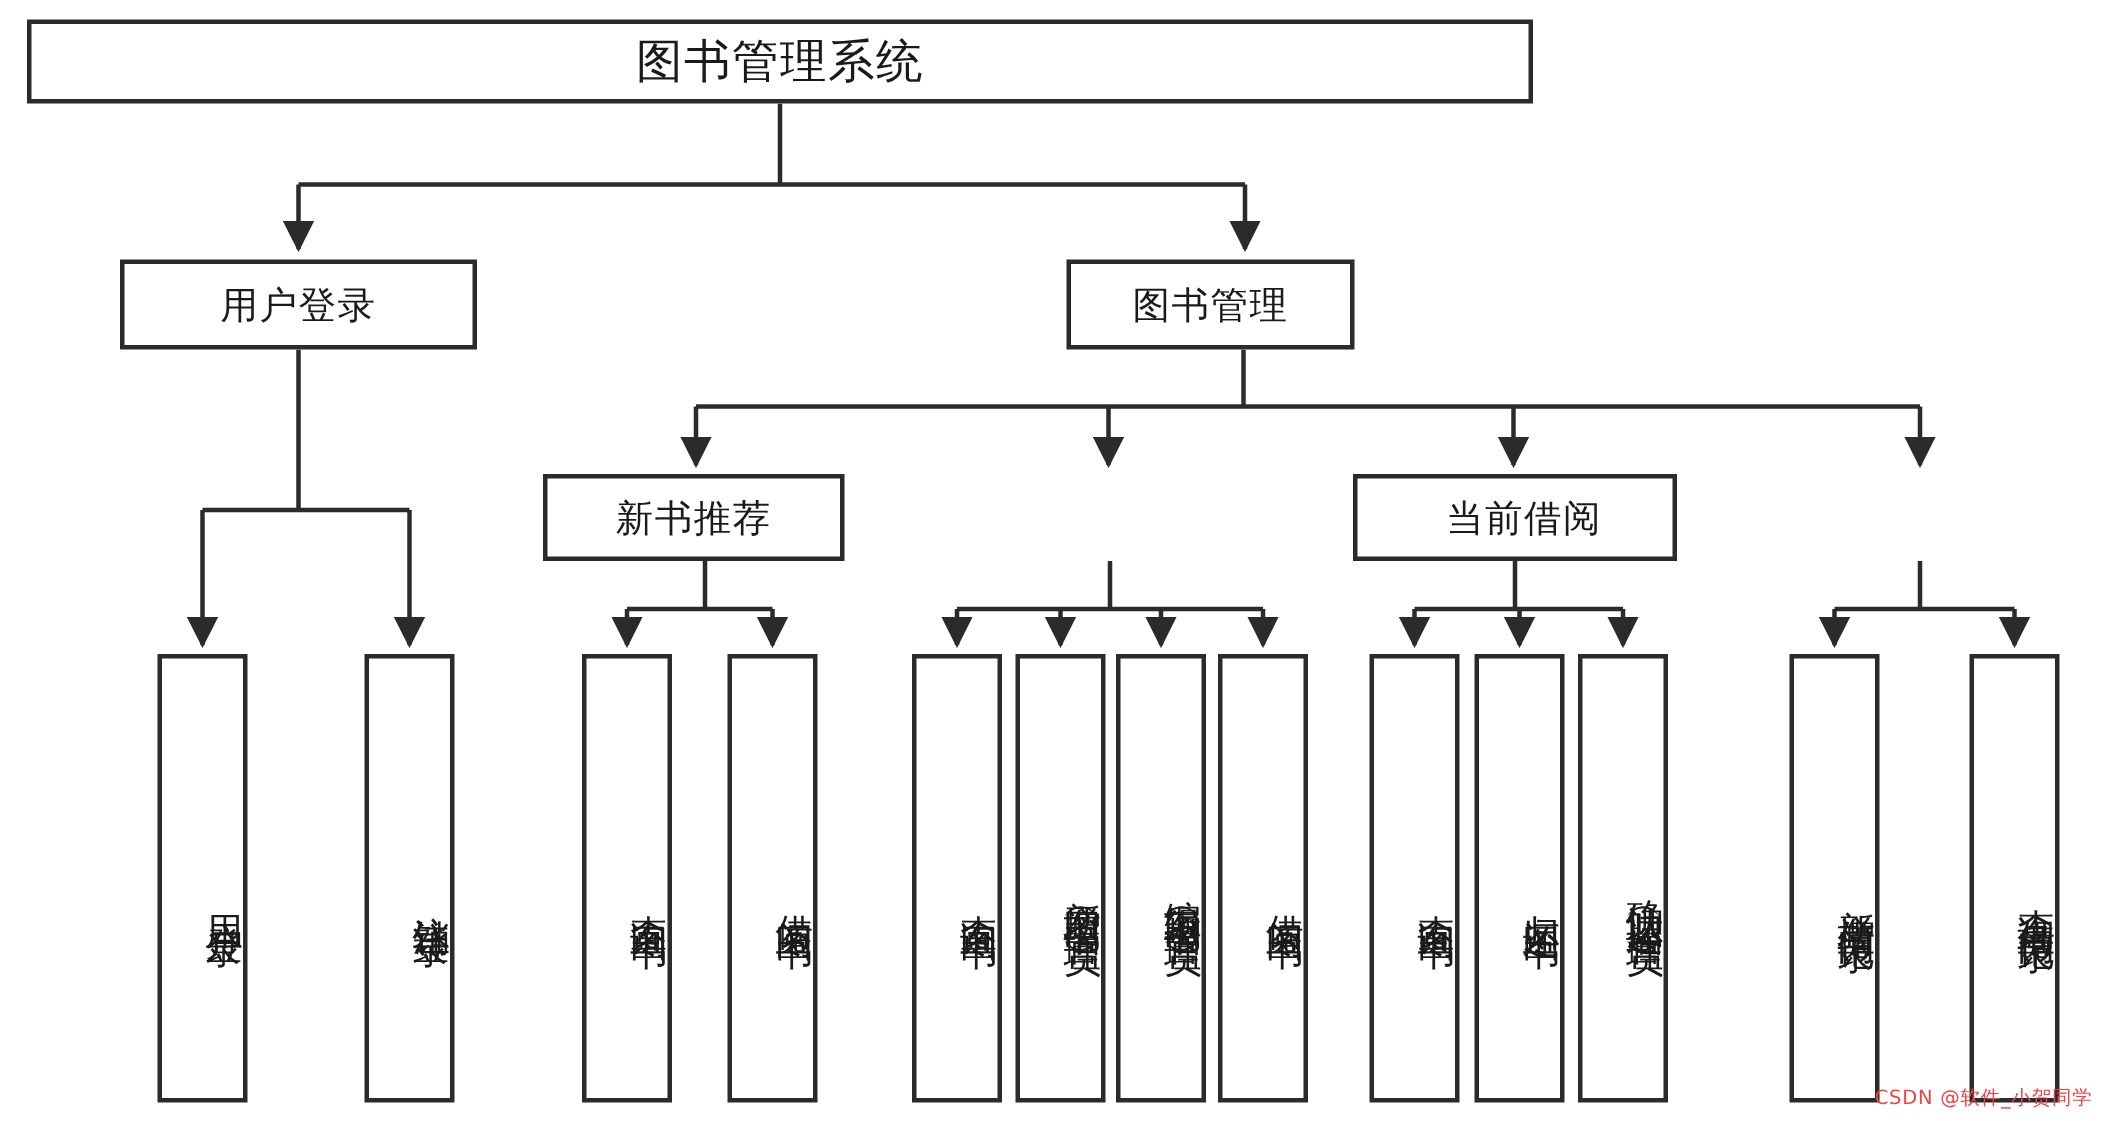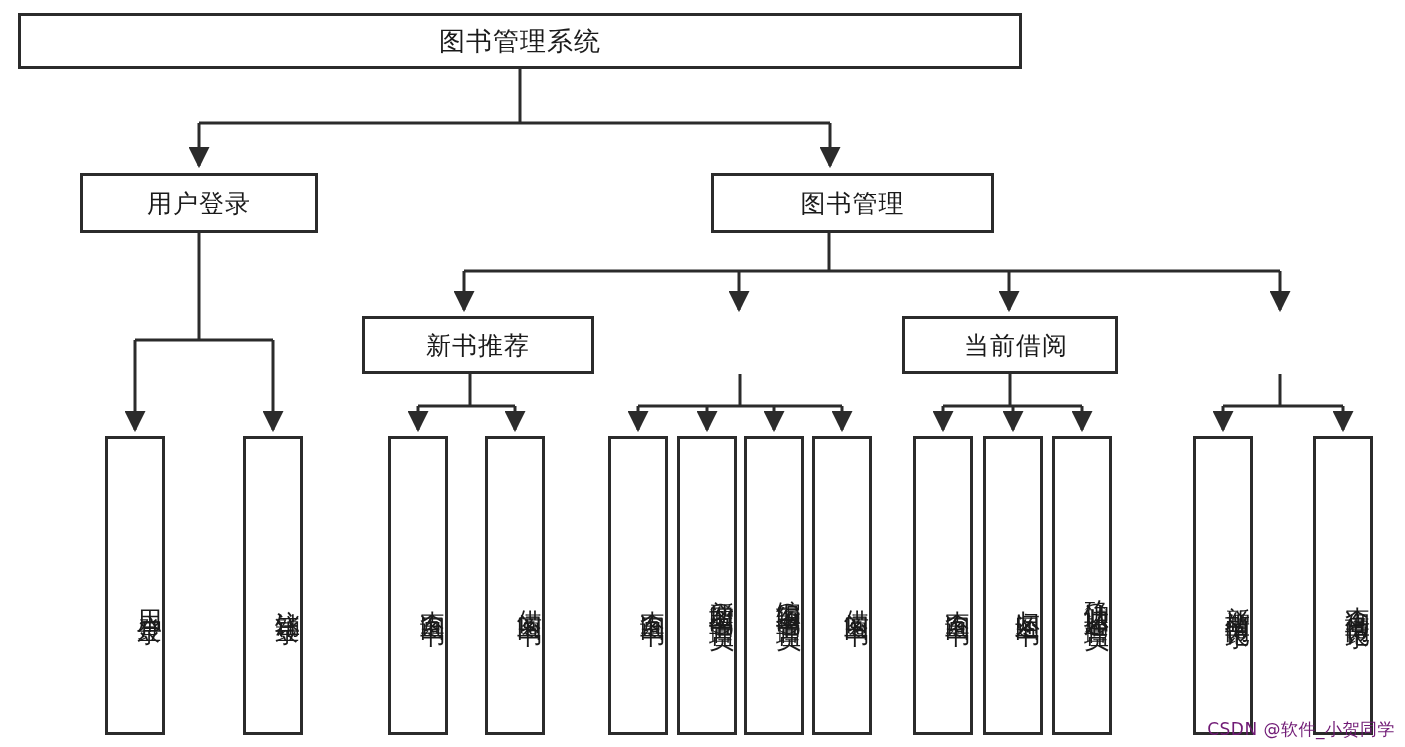--- a/index.html
+++ b/index.html
@@ -18,36 +18,36 @@
     background:#ffffff;
     display:flex;
     align-items:center;
     justify-content:center;
     color:#1a1a1a;
   }
   .node.horiz{
     font-size:25px;
     letter-spacing:1px;
   }
-  .node.root{font-size:26px;}
+  .node.root{font-size:31px;}
   .node.vert{
     writing-mode:vertical-rl;
     text-orientation:upright;
     align-items:flex-start;
     justify-content:center;
     padding-top:24px;
     font-size:25px;
     line-height:1.06;
     letter-spacing:4px;
   }
   .watermark{
     position:absolute;
     right:10px;bottom:6px;
-    font-size:17px;
-    color:#701a75;
+    font-size:13px;
+    color:#ef4444;
     white-space:nowrap;
     letter-spacing:0.5px;
   }
 </style>
 </head>
 <body>
 
 <div id="stage">
 
   <svg id="wires" viewBox="0 0 1405 747" xmlns="http://www.w3.org/2000/svg">
@@ -111,23 +111,23 @@
       <path d="M 1280 374 L 1280 406"></path>
       <path d="M 1223 406 L 1343 406"></path>
       <path d="M 1223 406 L 1223 430" marker-end="url(#arw)"></path>
       <path d="M 1343 406 L 1343 430" marker-end="url(#arw)"></path>
     </g>
   </svg>
 
   <div class="node horiz root" id="node-root" style="left: 18px; top: 13px; width: 1004px; height: 56px;">图书管理系统</div>
 
   <div class="node horiz" style="left: 80px; top: 173px; width: 238px; height: 60px;">用户登录</div>
-  <div class="node horiz" style="left: 711px; top: 173px; width: 283px; height: 60px;">图书管理</div>
+  <div class="node horiz" style="left: 711px; top: 173px; width: 192px; height: 60px;">图书管理</div>
 
-  <div class="node horiz" style="left: 362px; top: 316px; width: 232px; height: 58px;">新书推荐</div>
+  <div class="node horiz" style="left: 362px; top: 316px; width: 201px; height: 58px;">新书推荐</div>
   <div class="node horiz" style="left: 902px; top: 316px; width: 216px; height: 58px; padding-left: 12px;">当前借阅</div>
 
   <div class="node vert" style="left: 105px; top: 436px; width: 60px; height: 299px;">用户登录</div>
   <div class="node vert" style="left: 243px; top: 436px; width: 60px; height: 299px;">注销登录</div>
   <div class="node vert" style="left: 388px; top: 436px; width: 60px; height: 299px;">查询图书</div>
   <div class="node vert" style="left: 485px; top: 436px; width: 60px; height: 299px;">借阅图书</div>
   <div class="node vert" style="left: 608px; top: 436px; width: 60px; height: 299px;">查询图书</div>
   <div class="node vert" style="left: 677px; top: 436px; width: 60px; height: 299px;">新增图书（管理员）</div>
   <div class="node vert" style="left: 744px; top: 436px; width: 60px; height: 299px;">编辑图书（管理员）</div>
   <div class="node vert" style="left: 812px; top: 436px; width: 60px; height: 299px;">借阅图书</div>

